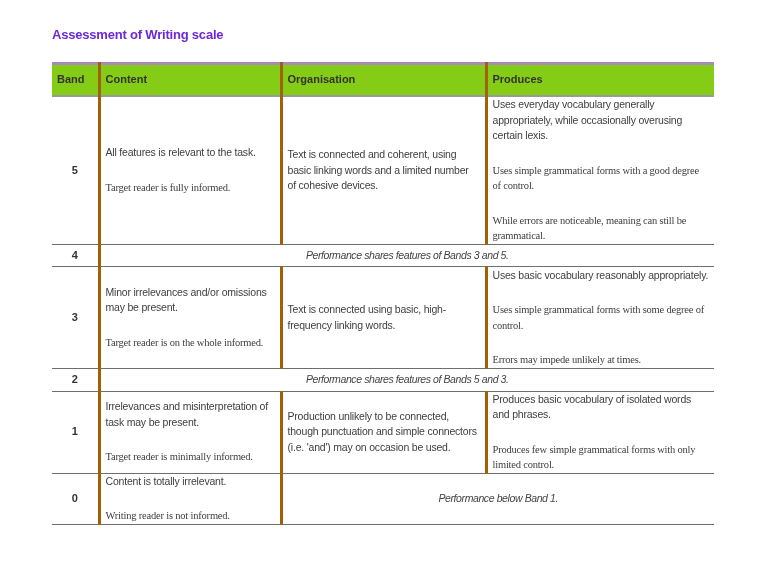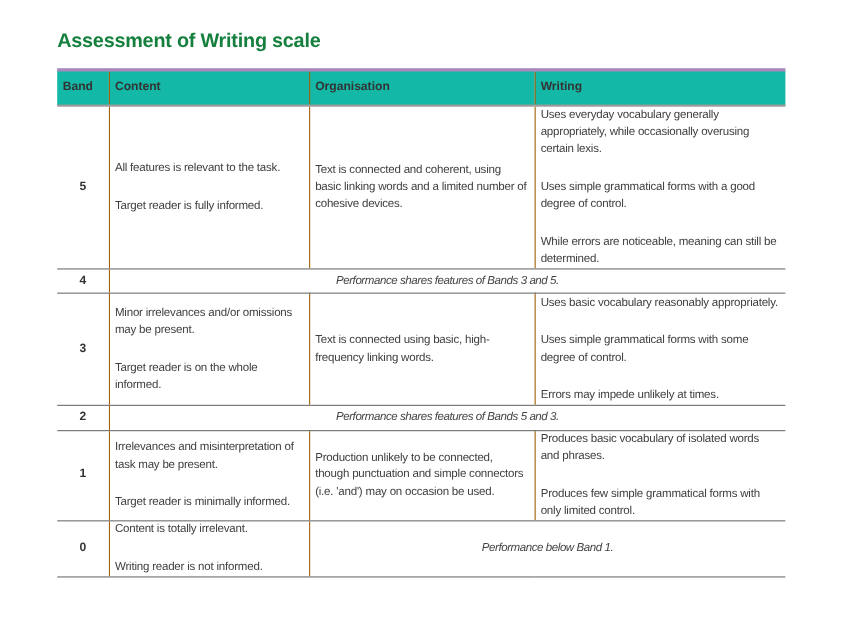--- a/index.html
+++ b/index.html
@@ -2,50 +2,50 @@
 <html><head>
 <meta charset="utf-8">
 <style>
   html, body { margin: 0; padding: 0; background: #ffffff; }
   body {
     width: 768px; height: 569px; position: relative; overflow: hidden;
     font-family: "Liberation Sans", sans-serif; color: #3a3a3a;
   }
   .title {
     position: absolute; left: 52px; top: 27px;
-    font-size: 18px; font-weight: bold; color: #15803d; letter-spacing: -0.2px;
+    font-size: 13px; font-weight: bold; color: #6d28d9; letter-spacing: -0.2px;
   }
   .scale-table {
     position: absolute; left: 52px; top: 62px; width: 662px;
     border-collapse: collapse; table-layout: fixed;
     font-size: 10.5px; line-height: 15.5px;
     border-top: 3px solid #a889bd;
   }
   .scale-table col.c-band { width: 47px; }
   .scale-table col.c-content { width: 182px; }
   .scale-table col.c-org { width: 205px; }
   .scale-table col.c-lang { width: 228px; }
   .scale-table th {
-    background: #14b8a6; text-align: left; font-weight: bold; color: #333;
+    background: #84cc16; text-align: left; font-weight: bold; color: #333;
     height: 30px; padding: 0 5px; font-size: 11px;
     border-bottom: 2px solid #9a9a9a;
   }
-  .scale-table th + th, .scale-table td + td { border-left: 1px solid #a16207; }
+  .scale-table th + th, .scale-table td + td { border-left: 3px solid #a16207; }
   .scale-table td {
     padding: 0 5px; vertical-align: middle;
     border-bottom: 1.5px solid #6e6e6e; color: #404040; letter-spacing: -0.2px;
   }
   .scale-table td.band {
     text-align: center; font-weight: bold; color: #333; font-size: 11px;
   }
   .scale-table td.shared {
     text-align: center; font-style: italic; color: #444; letter-spacing: -0.4px;
   }
   .scale-table p { margin: 0; }
-  .scale-table p + p { margin-top: 19px; }
+  .scale-table p + p { margin-top: 19px; font-family: Liberation Serif, serif; }
   tr.r5 td { height: 130px; }
   tr.r4 td { height: 13px; padding-top: 3px; padding-bottom: 3px; }
   tr.r3 td { height: 101px; }
   tr.r2 td { height: 14px; padding-top: 3px; padding-bottom: 3px; }
   tr.r1 td { height: 69px; }
   tr.r0 td { height: 41px; }
 </style>
 </head>
 <body>
 
@@ -56,38 +56,38 @@
     <col class="c-band">
       <col class="c-content">
       <col class="c-org">
       <col class="c-lang">
   </colgroup>
   <thead>
     <tr>
       <th>Band</th>
       <th>Content</th>
       <th>Organisation</th>
-      <th>Writing</th>
+      <th>Produces</th>
     </tr>
   </thead>
   <tbody>
 
     <tr class="r5">
       <td class="band">5</td>
       <td>
         <p>All features is relevant to the task.</p>
         <p>Target reader is fully informed.</p>
       </td>
       <td>
         <p>Text is connected and coherent, using basic linking words and a limited number of cohesive devices.</p>
       </td>
       <td>
         <p>Uses everyday vocabulary generally appropriately, while occasionally overusing certain lexis.</p>
         <p>Uses simple grammatical forms with a good degree of control.</p>
-        <p>While errors are noticeable, meaning can still be determined.</p>
+        <p>While errors are noticeable, meaning can still be grammatical.</p>
       </td>
     </tr>
 
     <tr class="r4">
       <td class="band">4</td>
       <td class="shared" colspan="3">Performance shares features of Bands 3 and 5.</td>
     </tr>
 
     <tr class="r3">
       <td class="band">3</td>

